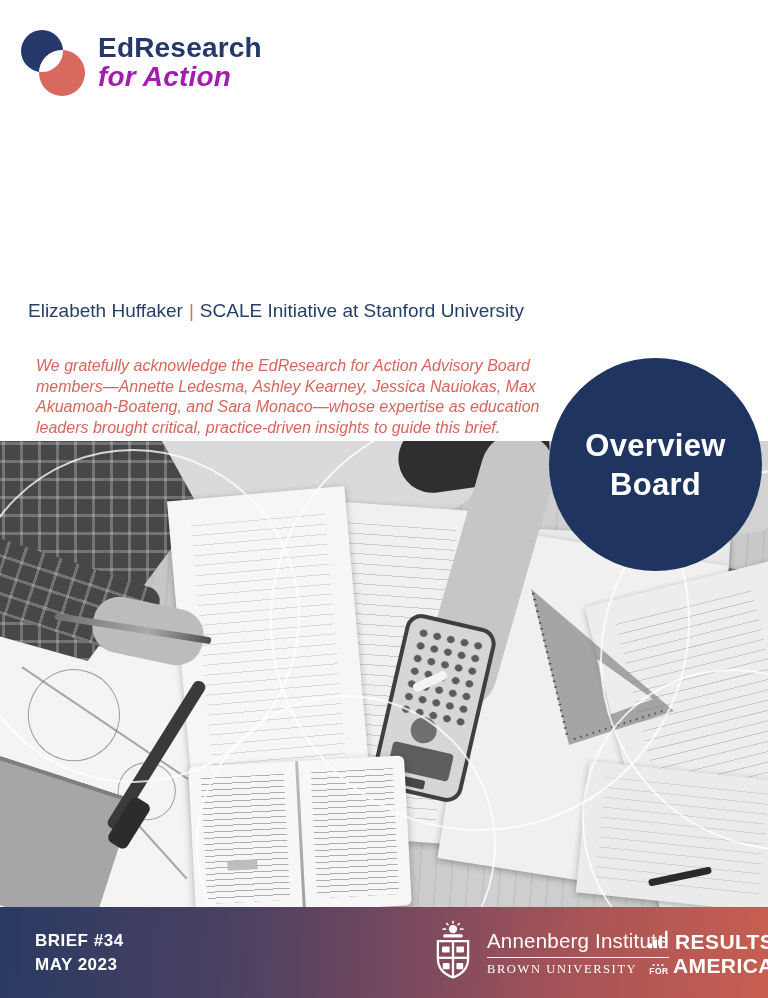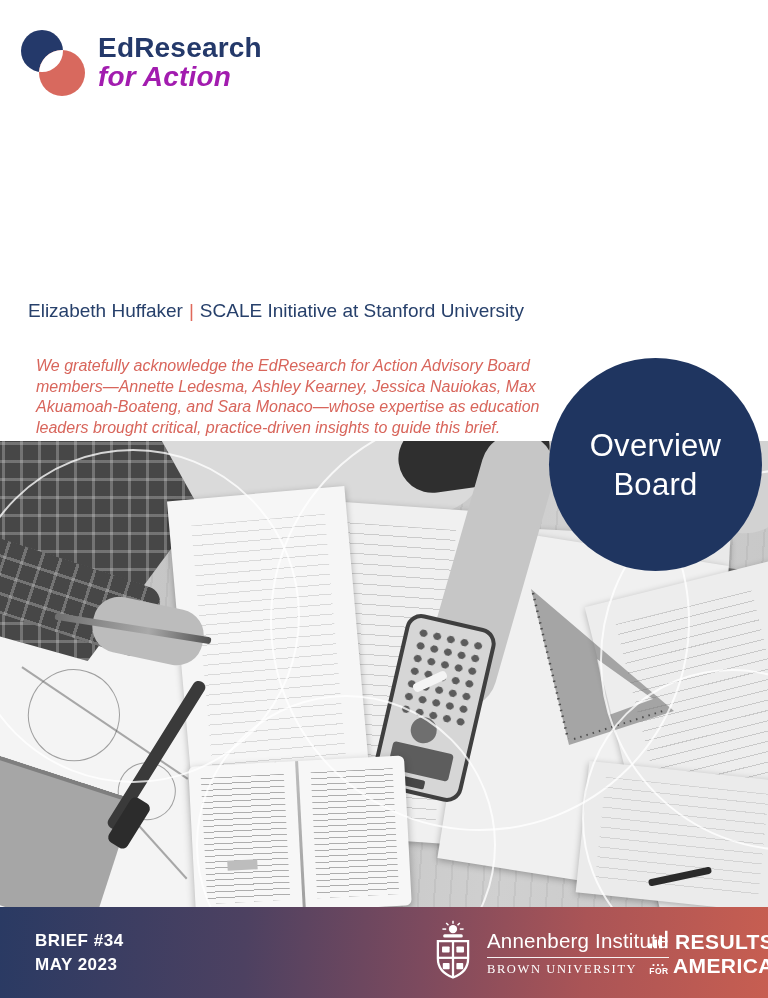--- a/index.html
+++ b/index.html
@@ -27,21 +27,21 @@
   .ack {
     position:absolute; left:36px; top:356px; width:528px;
     color:#d8655b; font-style:italic; font-size:16px; line-height:20.5px;
   }
 
   
   .badge {
     position:absolute; left:549px; top:358px; width:213px; height:213px;
     background:#1f3560; border-radius:50%; z-index:10;
     display:flex; flex-direction:column; align-items:center; justify-content:center;
-    color:#fff; font-size:31px; font-weight:normal; line-height:39px; letter-spacing:.3px;
+    color:#fff; font-size:31px; font-weight:bold; line-height:39px; letter-spacing:.3px;
   }
 
   
   .photo {
     position:absolute; left:0; top:441px; width:768px; height:466px; overflow:hidden;
     background:
       repeating-linear-gradient(94deg, rgba(110,110,110,.10) 0 2px, rgba(255,255,255,0) 2px 16px),
       linear-gradient(100deg,#cbcbcb,#c3c3c3 38%,#d0d0d0 68%,#c6c6c6);
   }
   .ph { position:absolute; }

